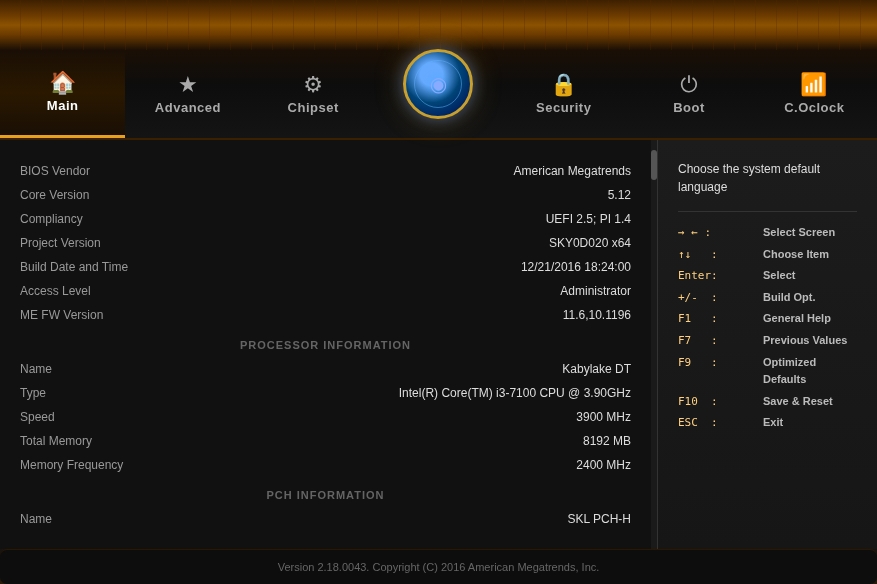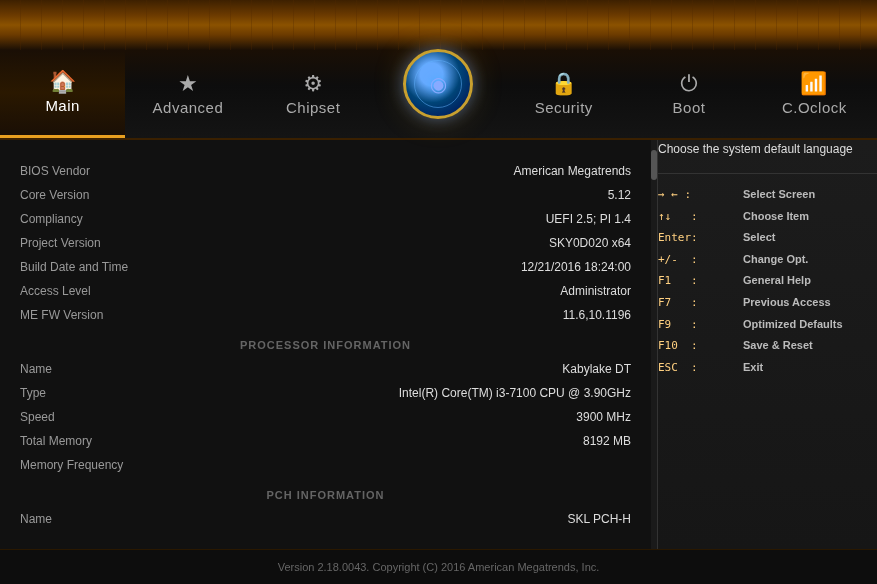--- a/index.html
+++ b/index.html
@@ -66,22 +66,22 @@
       color: #fff;
       border-bottom: 3px solid #e8a020;
     }
 
     .nav-icon {
       font-size: 22px;
       line-height: 1;
     }
 
     .nav-label {
-      font-size: 15px;
-      font-weight: 400;
+      font-size: 13px;
+      font-weight: 700;
       letter-spacing: 0.5px;
     }
 
     
     .nav-logo-item {
       flex: 1;
       display: flex;
       flex-direction: column;
       align-items: center;
       justify-content: center;
@@ -176,21 +176,21 @@
       border-radius: 3px;
       position: absolute;
       top: 10px;
     }
 
     
     .help-panel {
       width: 220px;
       background: linear-gradient(180deg, #1c1c1c 0%, #161616 100%);
       border-left: 1px solid #333;
-      padding: 0;
+      padding: 20px;
       font-size: 11.5px;
       color: #ccc;
     }
 
     .help-hint {
       color: #ddd;
       font-size: 12px;
       margin-bottom: 15px;
       line-height: 1.5;
     }
@@ -221,20 +221,21 @@
     }
 
     
     .footer {
       height: 35px;
       background: #0d0d0d;
       display: flex;
       align-items: center;
       justify-content: center;
       border-top: 1px solid #2a1800;
+      border-radius: 7px;
     }
 
     .footer-text {
       color: #666;
       font-size: 11px;
     }
   </style>
 </head>
 <body>
 
@@ -340,20 +341,21 @@
         <span class="info-value">3900 MHz</span>
       </div>
 
       <div class="info-row">
         <span class="info-label">Total Memory</span>
         <span class="info-value">8192 MB</span>
       </div>
 
       <div class="info-row">
         <span class="info-label">Memory Frequency</span>
+        <span class="info-value">2400 MHz</span>
       </div>
 
       <div class="section-header">PCH Information</div>
 
       <div class="info-row">
         <span class="info-label">Name</span>
         <span class="info-value">SKL PCH-H</span>
       </div>
 
     </div>
@@ -376,31 +378,31 @@
         <span class="shortcut-desc">Choose Item</span>
       </div>
 
       <div class="shortcut-row">
         <span class="shortcut-key">Enter: </span>
         <span class="shortcut-desc">Select</span>
       </div>
 
       <div class="shortcut-row">
         <span class="shortcut-key">+/- &nbsp;: </span>
-        <span class="shortcut-desc">Change Opt.</span>
+        <span class="shortcut-desc">Build Opt.</span>
       </div>
 
       <div class="shortcut-row">
         <span class="shortcut-key">F1 &nbsp;&nbsp;: </span>
         <span class="shortcut-desc">General Help</span>
       </div>
 
       <div class="shortcut-row">
         <span class="shortcut-key">F7 &nbsp;&nbsp;: </span>
-        <span class="shortcut-desc">Previous Access</span>
+        <span class="shortcut-desc">Previous Values</span>
       </div>
 
       <div class="shortcut-row">
         <span class="shortcut-key">F9 &nbsp;&nbsp;: </span>
         <span class="shortcut-desc">Optimized Defaults</span>
       </div>
 
       <div class="shortcut-row">
         <span class="shortcut-key">F10 &nbsp;: </span>
         <span class="shortcut-desc">Save &amp; Reset</span>

